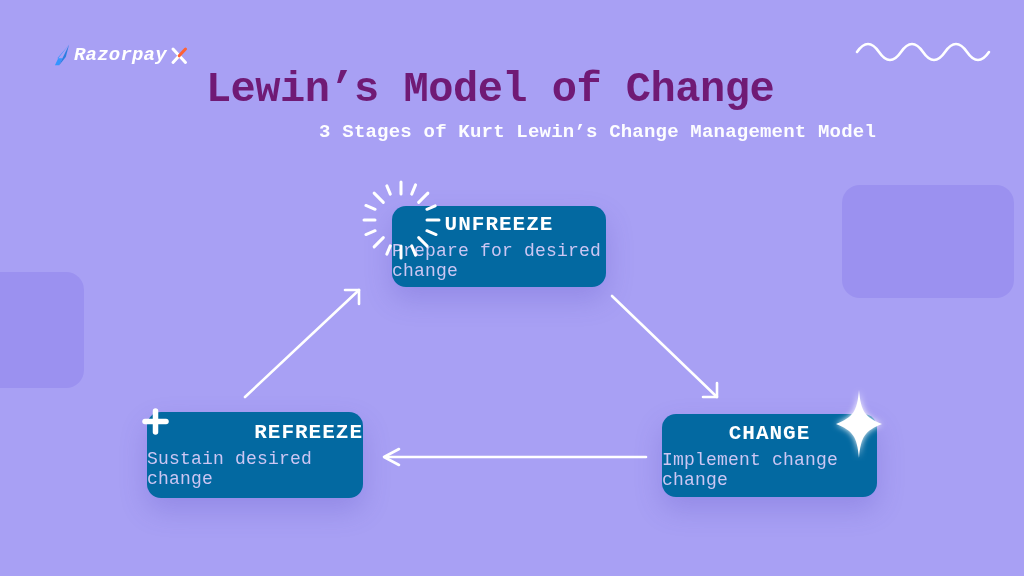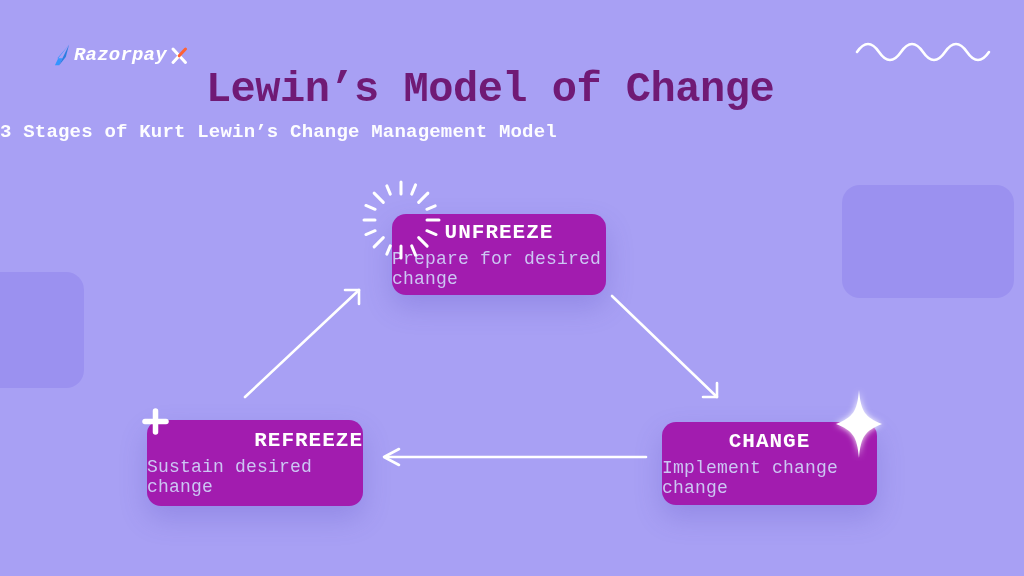--- a/index.html
+++ b/index.html
@@ -12,36 +12,35 @@
   .abs{position:absolute;font-family:Liberation Mono, monospace;}
 
   
   .logo{left:54px;top:42px;display:flex;align-items:center;gap:4px;height:26px;}
   .logo-text{color:#fff;font-style:italic;font-weight:bold;font-size:19px;letter-spacing:.2px;}
   .page-title{
     left:0;top:66px;width:980px;text-align:center;
     color:#701a75;font-size:42px;font-weight:bold;letter-spacing:-.5px;
   }
   .page-subtitle{
-    left:0;top:121px;width:876px;text-align:left;
+    left:0;top:121px;width:876px;text-align:right;
     color:#fdfdff;font-size:19px;font-weight:bold;letter-spacing:.2px;
   }
 
   
   .decor-rect{background:#9b91f0;border-radius:18px;}
   .decor-rect.left{left:-30px;top:272px;width:114px;height:116px;}
   .decor-rect.right{left:842px;top:185px;width:172px;height:113px;}
 
   
   .stage-card{
-    background:#a21caf;border-radius:14px;
+    background:#0369a1;border-radius:14px;
     display:flex;flex-direction:column;align-items:center;justify-content:center;
     gap:5px;z-index:2;
     box-shadow:0 12px 28px rgba(74,60,180,.22);
-    margin-top:8px;
   }
   .stage-card.unfreeze{left:392px;top:206px;width:214px;height:81px;}
   .stage-card.change{left:662px;top:414px;width:215px;height:83px;}
   .stage-card.refreeze{left:147px;top:412px;width:216px;height:86px;align-items:flex-end;}
   .stage-title{color:#fff;font-size:21px;font-weight:bold;letter-spacing:1px;}
   .stage-subtitle{color:#ccc6f3;font-size:18px;letter-spacing:.2px;}
 
   .icon-layer{z-index:5;pointer-events:none;}
 </style>
 </head>

